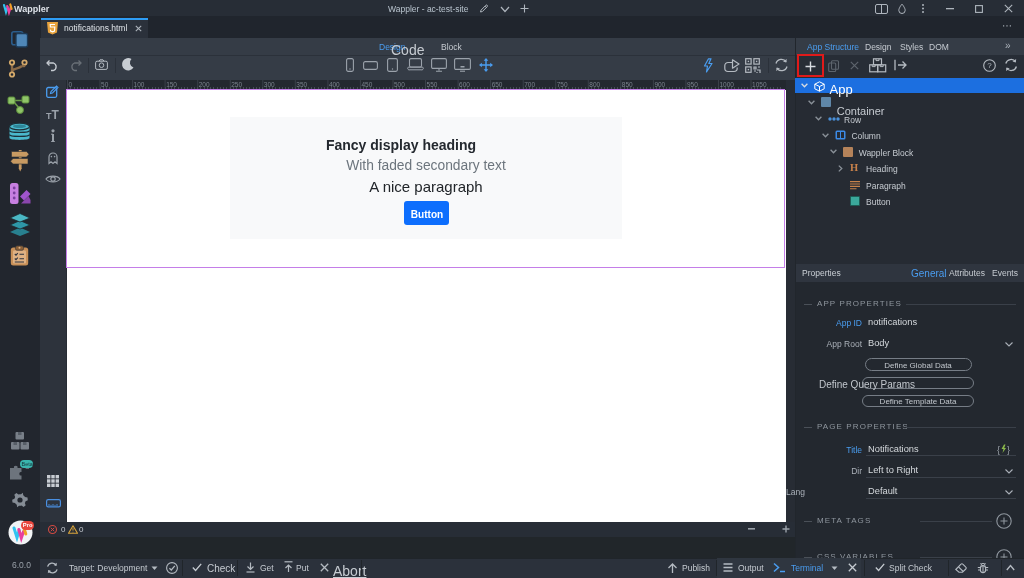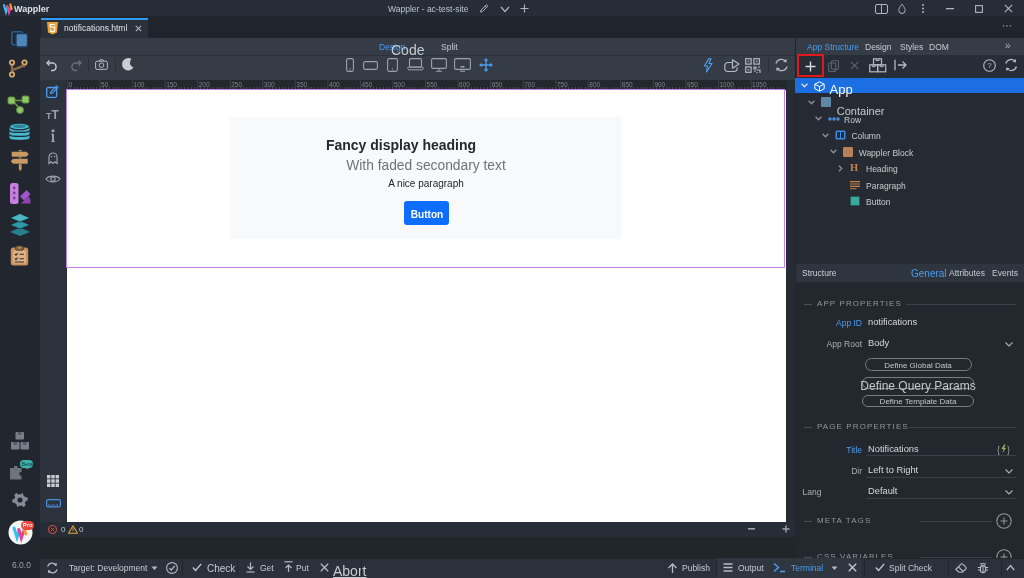--- a/index.html
+++ b/index.html
@@ -129,21 +129,21 @@
     <path d="M8 2.5 H3.2 L3.4 5 H7.8 L7.5 9 L5.5 9.8 L3.6 9 L3.5 7.6" stroke="#fff" stroke-width="1.1" fill="none"></path>
   </svg>
 <div class="tx" style="left:64px;top:24px;font-size:8.5px;color:#dfe3e8;">notifications.html</div>
 <svg width="7" height="7" viewBox="0 0 7 7" style="left:135px;top:25px">
     <path d="M0.8 0.8 L6.2 6.2 M6.2 0.8 L0.8 6.2" stroke="#aeb5bd" stroke-width="1.1"></path>
   </svg>
 <div class="tx" style="left:1002px;top:21px;font-size:10px;color:#aeb5bd;">⋯</div>
 <div class="ab" style="left:40px;top:38px;width:755px;height:17px;background:#353c46"></div>
 <div class="tx" style="left:379px;top:43px;font-size:8.5px;color:#4a9df0;">Design</div>
 <div class="tx" style="left:391px;top:43px;font-size:14px;color:#c6cbd1;">Code</div>
-<div class="tx" style="left:441px;top:43px;font-size:8.5px;color:#c6cbd1;">Split</div>
+<div class="tx" style="left:441px;top:43px;font-size:8.5px;color:#c6cbd1;">Block</div>
 <div class="ab" style="left:795px;top:38px;width:229px;height:17px;background:#353c46;border-left:1px solid #21262c"></div>
 <div class="tx" style="left:807px;top:43px;font-size:8.5px;color:#4a9df0;">App Structure</div>
 <div class="tx" style="left:865px;top:43px;font-size:8.5px;color:#c6cbd1;">Design</div>
 <div class="tx" style="left:900px;top:43px;font-size:8.5px;color:#c6cbd1;text-align:center;">Styles</div>
 <div class="tx" style="left:929px;top:43px;font-size:8.5px;color:#c6cbd1;">DOM</div>
 <div class="tx" style="left:1005px;top:41px;font-size:10px;color:#aeb5bd;">»</div>
 <div class="ab" style="left:40px;top:55px;width:755px;height:25px;background:#353c46;border-top:1px solid #2b313a"></div>
 <svg width="13" height="12" viewBox="0 0 13 12" style="left:46px;top:59px">
     <path d="M3.5 1.5 L1 4 L3.5 6.5" stroke="#c8cdd3" stroke-width="1.3" fill="none"></path>
     <path d="M1.3 4 H7.5 A4 4 0 0 1 7.5 11.5 H5" stroke="#c8cdd3" stroke-width="1.3" fill="none"></path>
@@ -297,21 +297,21 @@
 <div class="tx" style="left:686.9499999999999px;top:81.5px;font-size:6.5px;color:#7a828c;">950</div>
 <div class="tx" style="left:719.5px;top:81.5px;font-size:6.5px;color:#7a828c;">1000</div>
 <div class="tx" style="left:752.05px;top:81.5px;font-size:6.5px;color:#7a828c;">1050</div>
 <div class="ab" style="left:67px;top:87px;width:716px;height:3px;background:repeating-linear-gradient(to right,#454c55 0 1px,transparent 1px 3.255px)"></div>
 <div class="ab" style="left:66px;top:90px;width:729px;height:432px;background:#272c34"></div>
 <div class="ab" style="left:67px;top:90px;width:719px;height:432px;background:#ffffff"></div>
 <div class="ab" style="left:66px;top:89px;width:719px;height:179px;border:1px solid #c47ee8"></div>
 <div class="ab" style="left:230px;top:117px;width:392px;height:122px;background:#f8f9fa"></div>
 <div class="tx" style="left:401px;top:138px;font-size:14px;color:#24292f;transform:translateX(-50%);font-weight:bold">Fancy display heading</div>
 <div class="tx" style="left:426px;top:158.5px;font-size:13.8px;color:#6c757d;transform:translateX(-50%)">With faded secondary text</div>
-<div class="tx" style="left:426px;top:179px;font-size:10px;color:#212529;transform:translateX(-50%)">A nice paragraph</div>
+<div class="tx" style="left:426px;top:179px;font-size:15px;color:#212529;transform:translateX(-50%)">A nice paragraph</div>
 <div class="ab" style="left:404px;top:201px;width:45px;height:24px;background:#0d6efd;border-radius:3px"></div>
 <div class="tx" style="left:427px;top:210px;font-size:10.1px;color:#fff;transform:translateX(-50%);font-weight:bold">Button</div>
 <div class="ab" style="left:40px;top:80px;width:26px;height:442px;background:#2d333c"></div>
 <svg width="13" height="13" viewBox="0 0 13 13" style="left:46px;top:85px">
     <rect x="0.7" y="2.5" width="10" height="9.8" rx="1.5" stroke="#4a9df0" stroke-width="1.3" fill="none"></rect>
     <path d="M4.5 8.5 L5 6.5 L10.5 1 L12 2.5 L6.5 8 Z" stroke="#4a9df0" stroke-width="1.1" fill="none"></path>
   </svg>
 <div class="tx" style="left:46px;top:109px;font-size:9px;color:#9aa1a9;font-weight:bold">T<span style="font-size:12px">T</span></div>
 <svg width="6" height="13" viewBox="0 0 6 13" style="left:50px;top:129px">
     <circle cx="3" cy="1.8" r="1.6" fill="#9aa1a9"></circle>
@@ -403,59 +403,59 @@
   </svg>
 <div class="tx" style="left:866.0px;top:165.2px;font-size:8.5px;color:#c6cbd1;">Heading</div>
 <div class="tx" style="left:850.0px;top:163.2px;font-size:10.5px;color:#c8824b;font-weight:bold;font-family:Liberation Serif,serif">H</div>
 <div class="tx" style="left:866.0px;top:181.7px;font-size:8.5px;color:#c6cbd1;">Paragraph</div>
 <svg width="10" height="9" viewBox="0 0 10 9" style="left:850.0px;top:180.7px">
     <path d="M0 0.6 H10 M0 3 H10 M0 5.4 H10 M0 7.8 H6.5" stroke="#c8824b" stroke-width="1.1"></path>
   </svg>
 <div class="tx" style="left:866.0px;top:198.2px;font-size:8.5px;color:#c6cbd1;">Button</div>
 <div class="ab" style="left:850.0px;top:196.2px;width:10px;height:10px;background:#3ba89b;border:1px solid #1d5d55;border-radius:1px"></div>
 <div class="ab" style="left:795px;top:264px;width:229px;height:18px;background:#2f353f;border-left:1px solid #21262c"></div>
-<div class="tx" style="left:802px;top:269px;font-size:8.5px;color:#ccd1d7;">Structure</div>
+<div class="tx" style="left:802px;top:269px;font-size:8.5px;color:#ccd1d7;">Properties</div>
 <div class="tx" style="left:911px;top:269px;font-size:10px;color:#4a9df0;">General</div>
 <div class="tx" style="left:949px;top:269px;font-size:8.5px;color:#c6cbd1;">Attributes</div>
 <div class="tx" style="left:992px;top:269px;font-size:8.5px;color:#c6cbd1;">Events</div>
 <div class="ab" style="left:795px;top:282px;width:229px;height:276px;background:#23282f;border-left:1px solid #21262c"></div>
 <div class="ab" style="left:804px;top:304px;width:8px;height:1px;background:#4a5058"></div>
 <div class="tx" style="left:817px;top:300px;font-size:8px;color:#8f969e;letter-spacing:1.1px">APP PROPERTIES</div>
 <div class="ab" style="left:906px;top:304px;width:110px;height:1px;background:#3a4049"></div>
 <div class="tx" style="left:786px;top:319px;width:76px;text-align:right;font-size:8.5px;color:#4a9df0">App ID</div>
 <div class="tx" style="left:868px;top:318px;font-size:9.3px;color:#d5d9dd;">notifications</div>
 <div class="tx" style="left:786px;top:340px;width:76px;text-align:right;font-size:8.5px;color:#aab0b8">App Root</div>
 <div class="tx" style="left:868px;top:339px;font-size:9.3px;color:#d5d9dd;">Body</div>
 <svg width="8" height="5" viewBox="0 0 8 5" style="left:1005px;top:342px">
     <path d="M0.5 0.5 L4 4 L7.5 0.5" stroke="#aab0b8" stroke-width="1.1" fill="none"></path>
   </svg>
 <div class="ab" style="left:864.5px;top:358px;width:107px;height:12.5px;border:1px solid #767d86;border-radius:6.5px"></div>
 <div class="tx" style="left:918px;top:361.5px;transform:translateX(-50%);font-size:8px;color:#c2c7cd">Define Global Data</div>
 <div class="ab" style="left:862.0px;top:376.5px;width:112px;height:12.5px;border:1px solid #767d86;border-radius:6.5px"></div>
-<div class="tx" style="left:918px;top:380.0px;transform:translateX(-50%);font-size:12px;color:#c2c7cd">Define Query Params</div>
+<div class="tx" style="left:867px;top:380.0px;transform:translateX(-50%);font-size:10px;color:#c2c7cd">Define Query Params</div>
 <div class="ab" style="left:862.0px;top:394.5px;width:112px;height:12.5px;border:1px solid #767d86;border-radius:6.5px"></div>
 <div class="tx" style="left:918px;top:398.0px;transform:translateX(-50%);font-size:8px;color:#c2c7cd">Define Template Data</div>
 <div class="ab" style="left:804px;top:427px;width:8px;height:1px;background:#4a5058"></div>
 <div class="tx" style="left:817px;top:423px;font-size:8px;color:#8f969e;letter-spacing:1.1px">PAGE PROPERTIES</div>
 <div class="ab" style="left:906px;top:427px;width:110px;height:1px;background:#3a4049"></div>
 <div class="tx" style="left:786px;top:446px;width:76px;text-align:right;font-size:8.5px;color:#4a9df0">Title</div>
 <div class="tx" style="left:868px;top:445px;font-size:9.3px;color:#d5d9dd;">Notifications</div>
 <div class="ab" style="left:866px;top:455px;width:150px;height:1px;background:#3a4049"></div>
 <svg width="16" height="10" viewBox="0 0 16 10" style="left:997px;top:444px">
     <text x="0" y="8.5" font-size="9" fill="#9aa1a9" font-family="Liberation Sans">{</text>
     <text x="10" y="8.5" font-size="9" fill="#9aa1a9" font-family="Liberation Sans">}</text>
     <path d="M7 0.5 L4.5 5 H6.5 L5.5 9 L9 4 H7.2 L8.5 0.5 Z" fill="#8ab84a"></path>
   </svg>
 <div class="tx" style="left:786px;top:467px;width:76px;text-align:right;font-size:8.5px;color:#aab0b8">Dir</div>
 <div class="tx" style="left:868px;top:466px;font-size:9.3px;color:#d5d9dd;">Left to Right</div>
 <svg width="8" height="5" viewBox="0 0 8 5" style="left:1005px;top:469px">
     <path d="M0.5 0.5 L4 4 L7.5 0.5" stroke="#aab0b8" stroke-width="1.1" fill="none"></path>
   </svg>
 <div class="ab" style="left:866px;top:477px;width:150px;height:1px;background:#3a4049"></div>
-<div class="tx" style="left:786px;top:488px;width:52px;text-align:center;font-size:8.5px;color:#aab0b8">Lang</div>
+<div class="tx" style="left:786px;top:488px;width:52px;text-align:left;font-size:8.5px;color:#aab0b8">Lang</div>
 <div class="tx" style="left:868px;top:487px;font-size:9.3px;color:#d5d9dd;">Default</div>
 <svg width="8" height="5" viewBox="0 0 8 5" style="left:1005px;top:490px">
     <path d="M0.5 0.5 L4 4 L7.5 0.5" stroke="#aab0b8" stroke-width="1.1" fill="none"></path>
   </svg>
 <div class="ab" style="left:866px;top:498px;width:150px;height:1px;background:#3a4049"></div>
 <div class="ab" style="left:804px;top:521px;width:8px;height:1px;background:#4a5058"></div>
 <div class="tx" style="left:817px;top:517px;font-size:8px;color:#8f969e;letter-spacing:1.1px">META TAGS</div>
 <div class="ab" style="left:920px;top:521px;width:72px;height:1px;background:#3a4049"></div>
 <svg width="16" height="16" viewBox="0 0 16 16" style="left:996px;top:513px">
     <circle cx="8" cy="8" r="7.2" stroke="#8f969e" stroke-width="1.1" fill="none"></circle>

